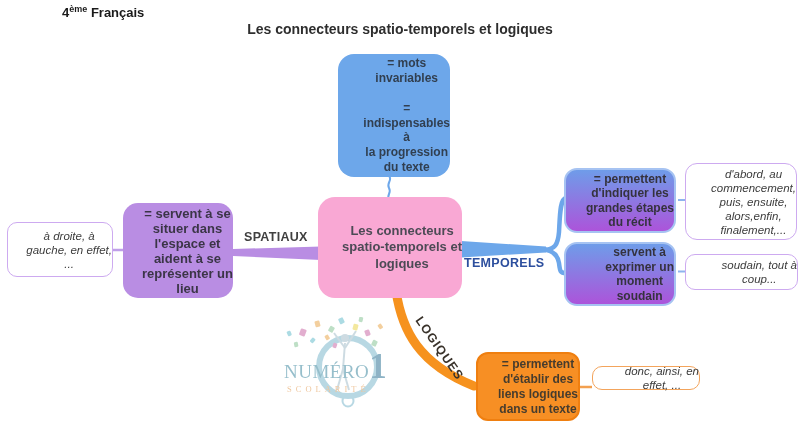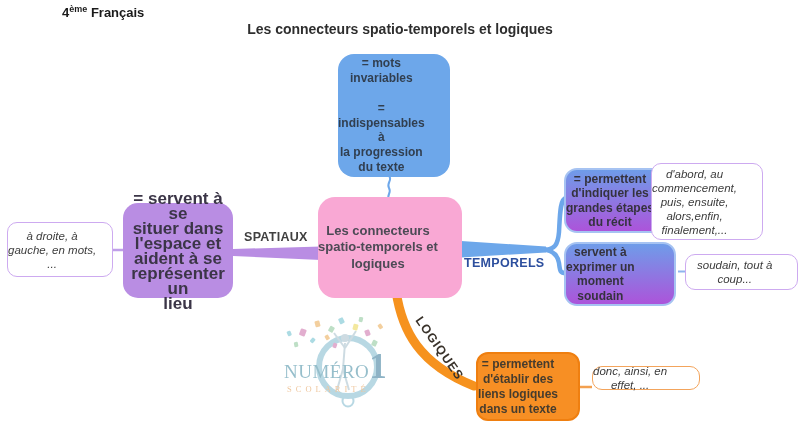--- a/index.html
+++ b/index.html
@@ -6,38 +6,38 @@
   .canvas{
     position:relative;width:800px;height:426px;background:#ffffff;overflow:hidden;
     font-family:"Liberation Sans",sans-serif;
   }
   .abs{position:absolute;}
   
   .doc-header{left:62px;top:4px;font-size:13px;font-weight:bold;color:#1a1a1a;}
   .doc-header sup{font-size:9px;}
   .doc-title{left:0;right:0;top:21px;text-align:center;font-size:14px;font-weight:bold;color:#2e2e2e;}
   
-  .node{display:flex;align-items:center;justify-content:flex-start;text-align:center;font-weight:bold;}
+  .node{display:flex;align-items:center;justify-content:flex-end;text-align:center;font-weight:bold;}
   .node .txt{white-space:pre-line;}
   .note-blue{left:338px;top:54px;width:112px;height:123px;background:#6da7ea;border-radius:16px;
              color:#313f50;font-size:12px;line-height:14.8px;}
   .node-center{left:318px;top:197px;width:144px;height:101px;background:#f9a8d4;border-radius:17px;
                color:#4c4a55;font-size:13px;line-height:16.5px;}
   .node-purple{left:123px;top:203px;width:110px;height:95px;background:#b98de3;border-radius:15px;
-               color:#3b3547;font-size:17px;line-height:15px;}
+               color:#3b3547;font-size:13px;line-height:15px;}
   .node-grad{width:112px;background:linear-gradient(180deg,#6f9ce9 0%,#ac54da 100%);
              border:2px solid #a6c3f2;border-radius:13px;color:#35323e;font-size:12px;line-height:14.5px;box-sizing:border-box;}
   .node-grad1{left:564px;top:168px;height:65px;}
   .node-grad2{left:564px;top:242px;height:64px;}
   .node-orange{left:476px;top:352px;width:104px;height:69px;background:#f78f24;border:2px solid #ef7f10;
                border-radius:12px;color:#463c2e;font-size:12px;line-height:15px;box-sizing:border-box;}
   .leaf{background:#fff;border:1.5px solid #cdaaf0;border-radius:10px;font-style:italic;
         font-weight:normal;color:#3c3c3c;font-size:11.5px;line-height:14px;box-sizing:border-box;}
   .leaf-spatial{left:7px;top:222px;width:106px;height:55px;}
-  .leaf-stages{left:651px;top:163px;width:112px;height:77px;}
+  .leaf-stages{left:685px;top:163px;width:112px;height:77px;border-radius:12px;}
   .leaf-sudden{left:685px;top:254px;width:113px;height:36px;padding-left:11px;}
   .leaf-logic{left:592px;top:366px;width:108px;height:24px;border-color:#f3a45c;}
   
   .branch-label{font-weight:bold;font-size:12.5px;letter-spacing:.3px;}
   .label-spatiaux{left:244px;top:230px;color:#404040;}
   .label-temporels{left:464px;top:226px;color:#2d4f9e;margin-top:30px;}
   .label-logiques{left:424px;top:314px;color:#3a332b;transform:rotate(55deg);transform-origin:0 0;letter-spacing:1px;}
   
   .connectors{left:0;top:0;width:800px;height:426px;pointer-events:none;}
   
@@ -133,21 +133,21 @@
   <div class="abs node node-purple">
     <span class="txt">= servent à se
 situer dans
 l'espace et
 aident à se
 représenter un
 lieu</span>
   </div>
   <div class="abs node leaf leaf-spatial">
     <span class="txt">à droite, à
-gauche, en mots,
+gauche, en effet,
 ...</span>
   </div>
 
   <div class="abs node node-grad node-grad1">
     <span class="txt">= permettent
 d'indiquer les
 grandes étapes
 du récit</span>
   </div>
   <div class="abs node leaf leaf-stages">

